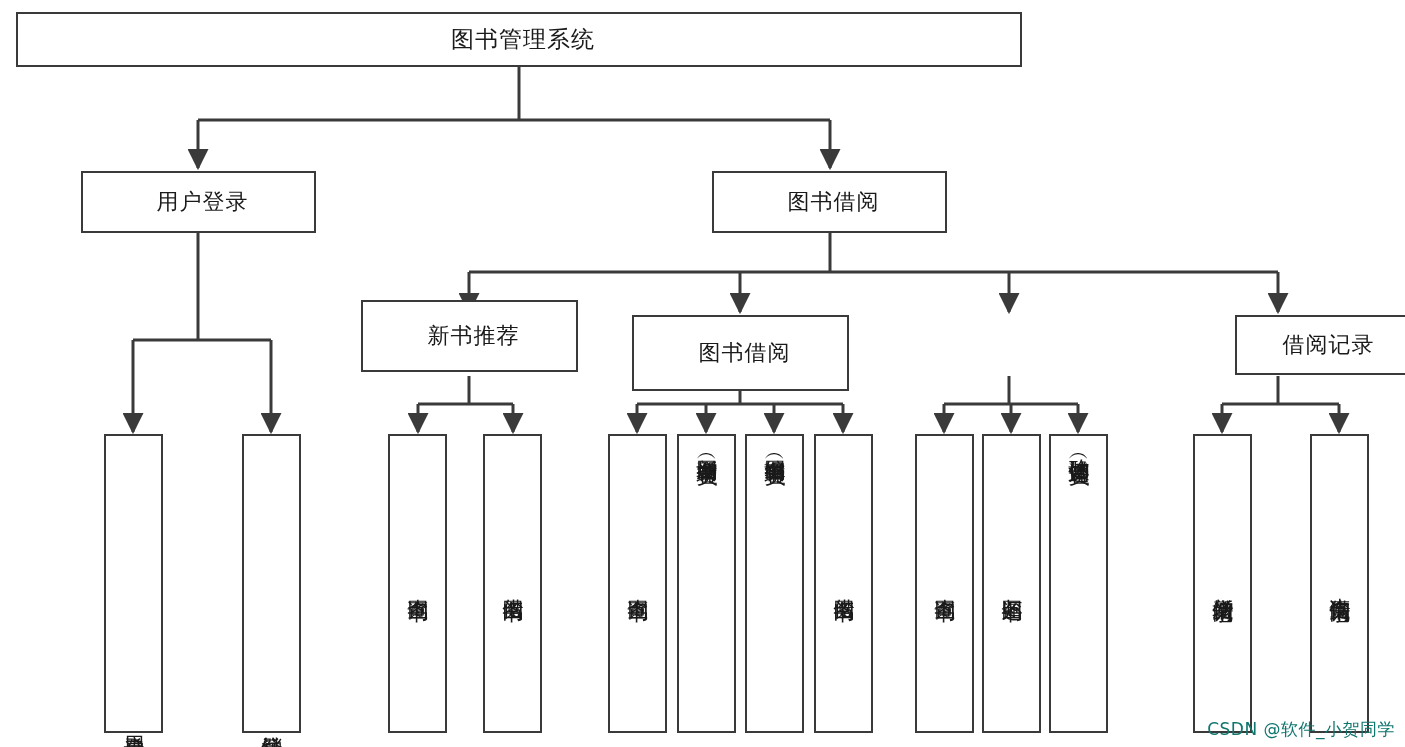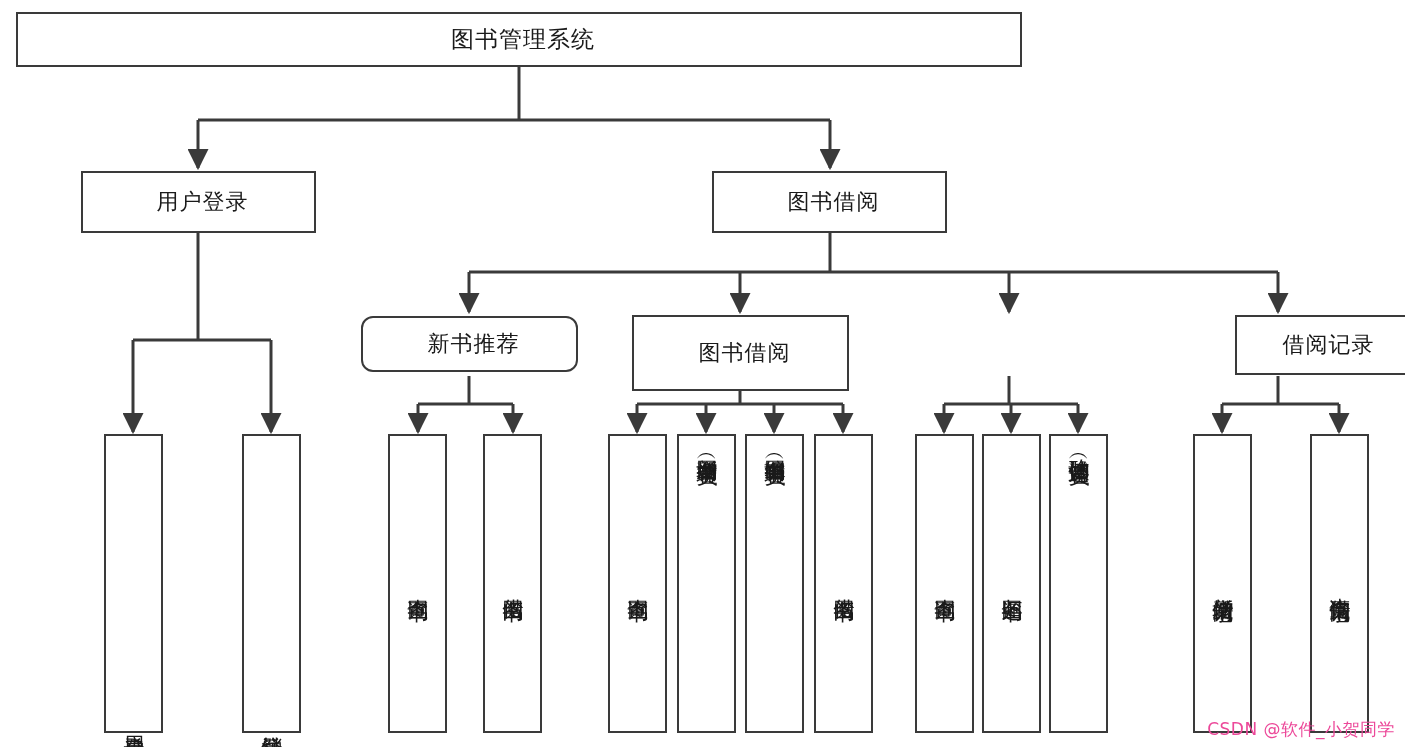--- a/index.html
+++ b/index.html
@@ -66,21 +66,21 @@
   }
   .node.vert.mid {
     align-items: center;
     padding-bottom: 0;
   }
   #watermark {
     position: absolute;
     right: 10px;
     bottom: 6px;
     font-size: 17px;
-    color: #ec4899;
+    color: #0f766e;
     letter-spacing: 0.5px;
     white-space: nowrap;
     user-select: none;
   }
 </style>
 </head>
 <body>
 
 <div id="canvas">
 
@@ -138,21 +138,21 @@
     <span>图书管理系统</span>
   </div>
 
   <div class="node horiz" style="left:81px; top:171px; width:235px; height:62px;">
     <span>用户登录</span>
   </div>
   <div class="node horiz" style="left:712px; top:171px; width:235px; height:62px;">
     <span>图书借阅</span>
   </div>
 
-  <div class="node horiz" style="left:361px; top:316px; width:217px; height:56px;border-radius:12px;">
+  <div class="node horiz" style="left:361px; top:300px; width:217px; height:72px;">
     <span>新书推荐</span>
   </div>
   <div class="node horiz" style="left:632px; top:315px; width:217px; height:76px;">
     <span>图书借阅</span>
   </div>
   <div class="node horiz" style="left:1235px; top:315px; width:179px; height:60px;">
     <span>借阅记录</span>
   </div>
 
   <div class="node vert" style="left:104px; top:434px; width:59px; height:299px;">

